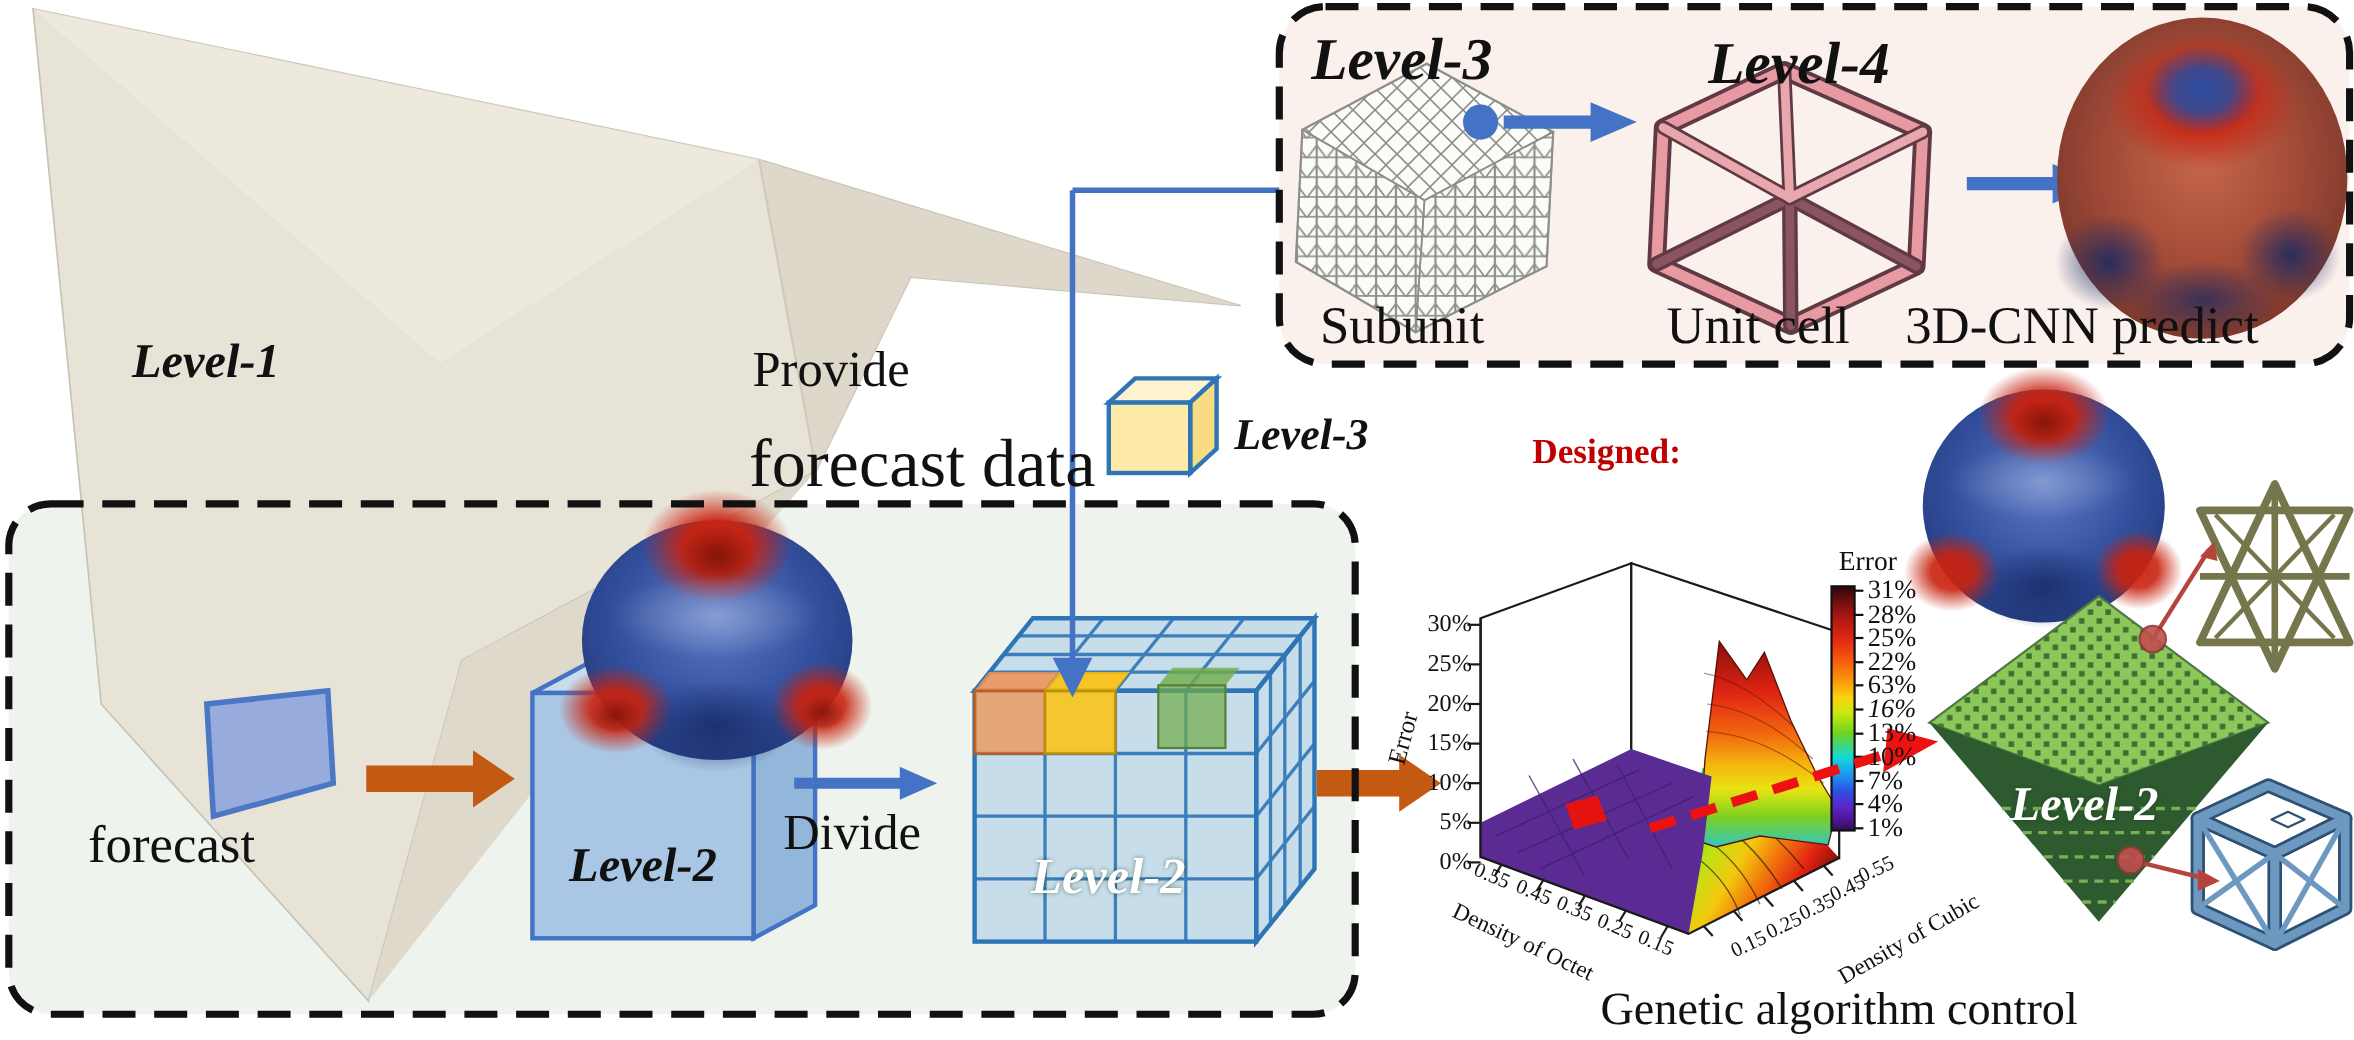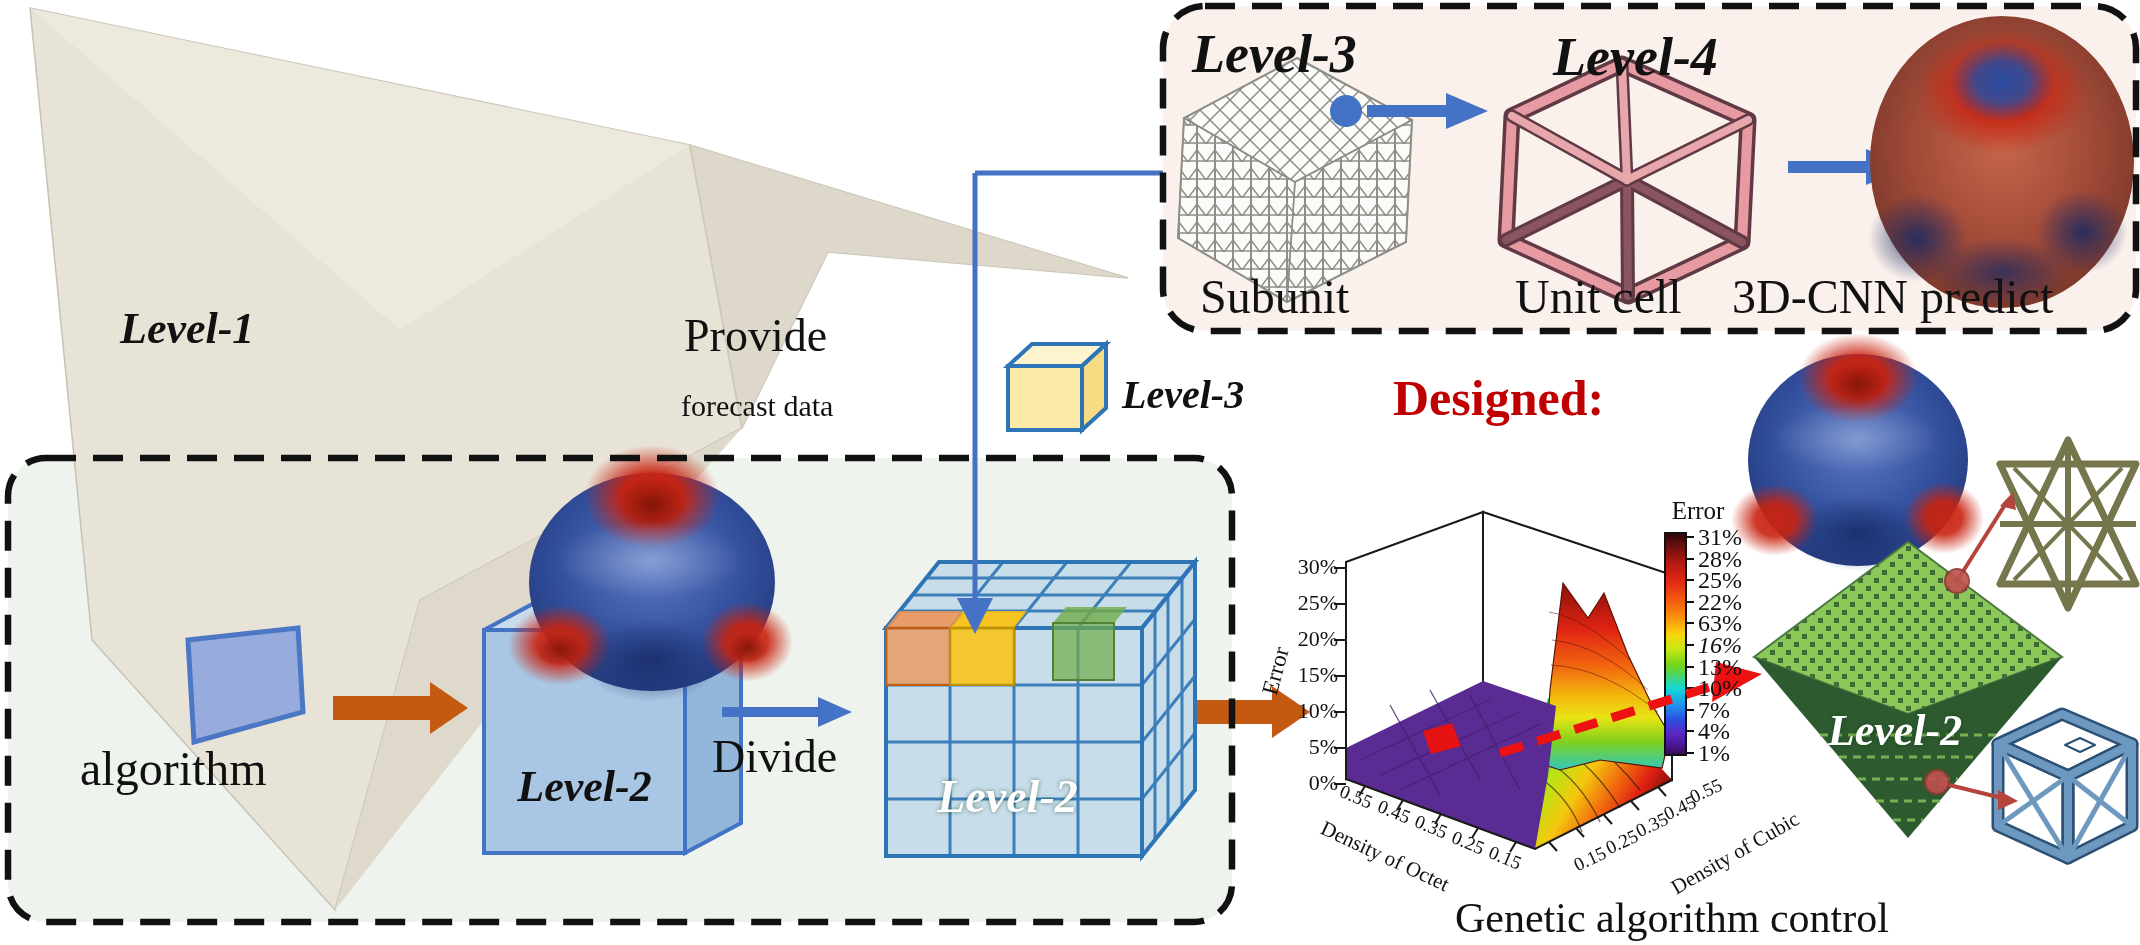--- a/index.html
+++ b/index.html
@@ -365,34 +365,34 @@
 
   <g>
     <line x1="1500" y1="753" x2="1716" y2="685" stroke="#ee1111" stroke-width="9" stroke-dasharray="24 15"></line>
     <polygon points="1712,702 1716,662 1762,674" fill="#ee1111"></polygon>
   </g>
 </svg>
 
 <div class="t bi" style="left:120px;top:306px;font-size:44px;">Level-1</div>
 
 <div class="t" style="left:684px;top:312px;font-size:46px;">Provide</div>
-<div class="t" style="left:681px;top:390px;font-size:30px;text-align:center;">forecast data</div>
+<div class="t" style="left:681px;top:390px;font-size:62px;text-align:center;">forecast data</div>
 
 <div class="t bi" style="left:1122px;top:374px;font-size:40px;">Level-3</div>
 
 
-<div class="t" style="left:80px;top:744px;font-size:48px;">algorithm</div>
+<div class="t" style="left:80px;top:744px;font-size:48px;">forecast</div>
 
 <div class="t bi ctr" style="left:492px;top:764px;width:185px;font-size:44px;">Level-2</div>
 
 <div class="t" style="left:712px;top:733px;font-size:46px;">Divide</div>
 
 <div class="t bi white ctr" style="left:920px;top:773px;width:175px;font-size:46px;">Level-2</div>
 
-<div class="t red" style="left:1393px;top:372px;font-size:50px;">Designed:</div>
+<div class="t red" style="left:1393px;top:394px;font-size:32px;">Designed:</div>
 
 <div class="t" style="left:1455px;top:896px;font-size:42px;">Genetic algorithm control</div>
 
 <div class="t bi white ctr" style="left:1815px;top:708px;width:160px;font-size:44px;">Level-2</div>
 
 <div class="t bi" style="left:1192px;top:26px;font-size:54px;">Level-3</div>
 <div class="t bi" style="left:1532px;top:29px;font-size:54px;margin-left:21px;">Level-4</div>
 <div class="t" style="left:1200px;top:272px;font-size:48px;">Subunit</div>
 <div class="t" style="left:1515px;top:272px;font-size:48px;">Unit cell</div>
 <div class="t" style="left:1732px;top:272px;font-size:48px;">3D-CNN predict</div>

